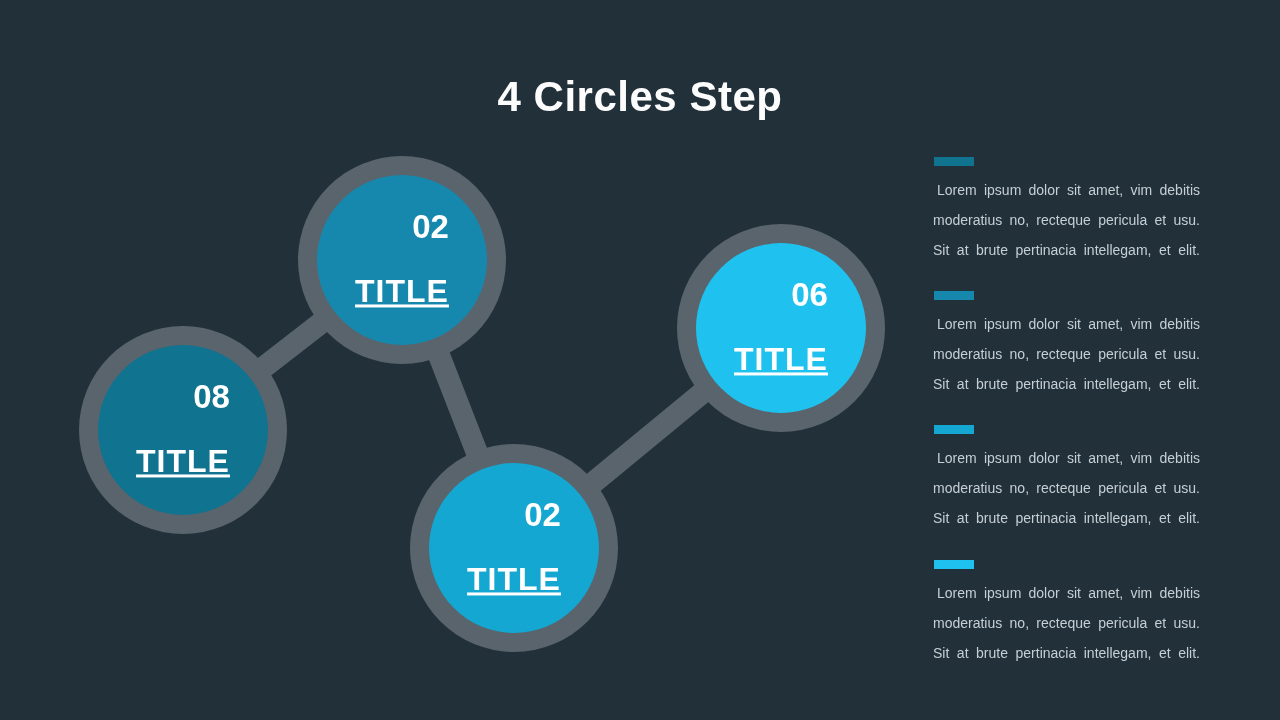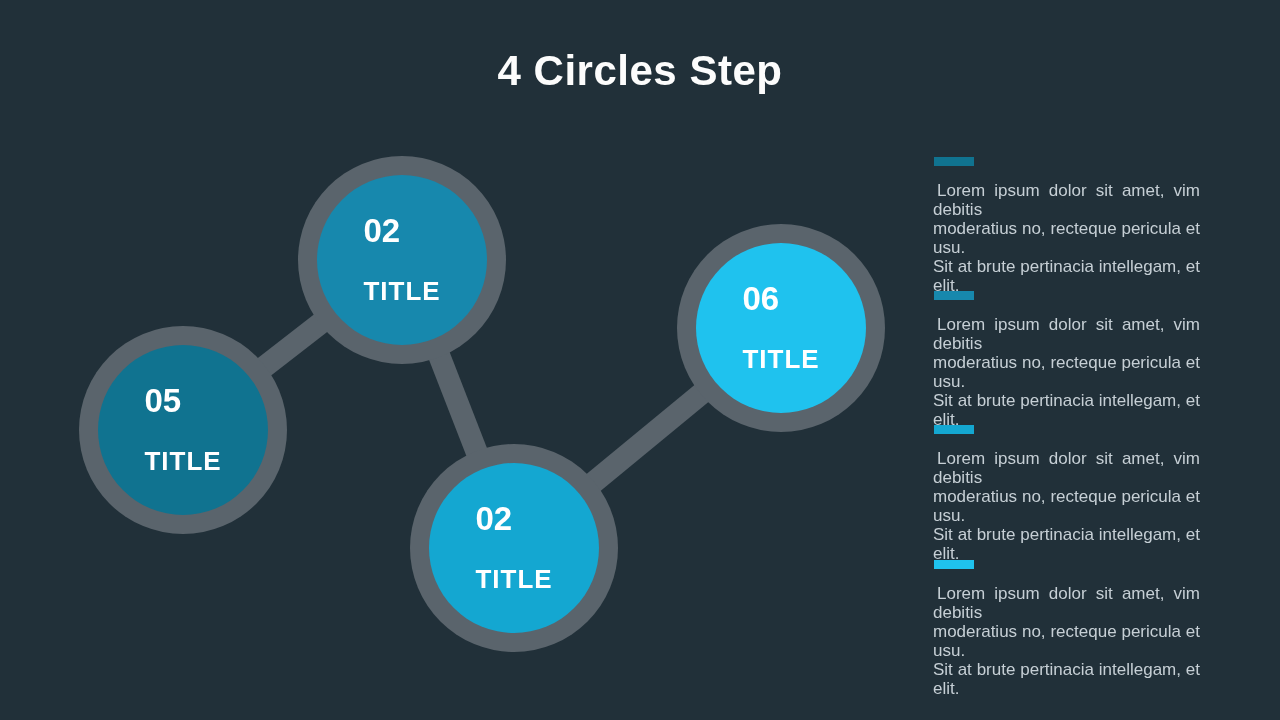--- a/index.html
+++ b/index.html
@@ -18,45 +18,46 @@
     margin: 0;
     text-align: center;
     font-size: 42px;
     font-weight: 700;
     letter-spacing: 0.5px;
   }
   svg.diagram { position: absolute; left: 0; top: 0; }
   .circle-label {
     position: absolute;
     transform: translate(-50%, -50%);
-    text-align: left;
+    text-align: right;
     color: #ffffff;
     font-weight: 700;
     white-space: nowrap;
   }
   .circle-label .num { font-size: 33px; line-height: 1.1; }
-  .circle-label .ttl { font-size: 26px; line-height: 1.15; margin-top: 28px; letter-spacing: 1px; }
+  .circle-label .ttl { font-size: 32px; line-height: 1.15; margin-top: 28px; letter-spacing: 1px; text-decoration: underline; }
   .text-column { position: absolute; left: 933px; top: 157px; width: 267px; }
   .tblock { position: absolute; left: 0; width: 267px; }
   .accent-bar { width: 40px; height: 9px; margin: 0 0 15px 1px; }
   .tline {
-    font-size: 17px;
+    font-size: 14px;
     line-height: 19px;
     color: #c6cfd5;
     text-align: justify;
     text-align-last: justify;
+    margin-top: 11px;
   }
   .tline.first { text-indent: 4px; }
 </style>
 </head>
 <body>
 
 <div class="slide" style="background-color: rgb(33, 48, 57);">
 
-  <h1 class="slide-title" style="color: rgb(252, 252, 252);">4 Circles Step</h1>
+  <h1 class="slide-title" style="color: rgb(252, 252, 252); margin-top: 26px;">4 Circles Step</h1>
 
   <svg class="diagram" width="1280" height="720" viewBox="0 0 1280 720">
     <g>
       <line x1="183" y1="430" x2="402" y2="260" stroke-width="22" stroke="#5a646c"></line>
       <line x1="402" y1="260" x2="514" y2="548" stroke-width="22" stroke="#5a646c"></line>
       <line x1="514" y1="548" x2="781" y2="328" stroke-width="22" stroke="#5a646c"></line>
     </g>
     <g>
       <circle cx="183" cy="430" r="104" fill="#5a646c"></circle>
       <circle cx="183" cy="430" r="85" fill="#107390"></circle>
@@ -69,21 +70,21 @@
       <circle cx="514" cy="548" r="104" fill="#5a646c"></circle>
       <circle cx="514" cy="548" r="85" fill="#14a7d1"></circle>
     </g>
     <g>
       <circle cx="781" cy="328" r="104" fill="#5a646c"></circle>
       <circle cx="781" cy="328" r="85" fill="#1fc2ee"></circle>
     </g>
   </svg>
 
   <div class="circle-label" style="left:183px; top:430px;">
-    <div class="num">05</div>
+    <div class="num">08</div>
     <div class="ttl">TITLE</div>
   </div>
   <div class="circle-label" style="left:402px; top:260px;">
     <div class="num">02</div>
     <div class="ttl">TITLE</div>
   </div>
   <div class="circle-label" style="left:514px; top:548px;">
     <div class="num">02</div>
     <div class="ttl">TITLE</div>
   </div>

